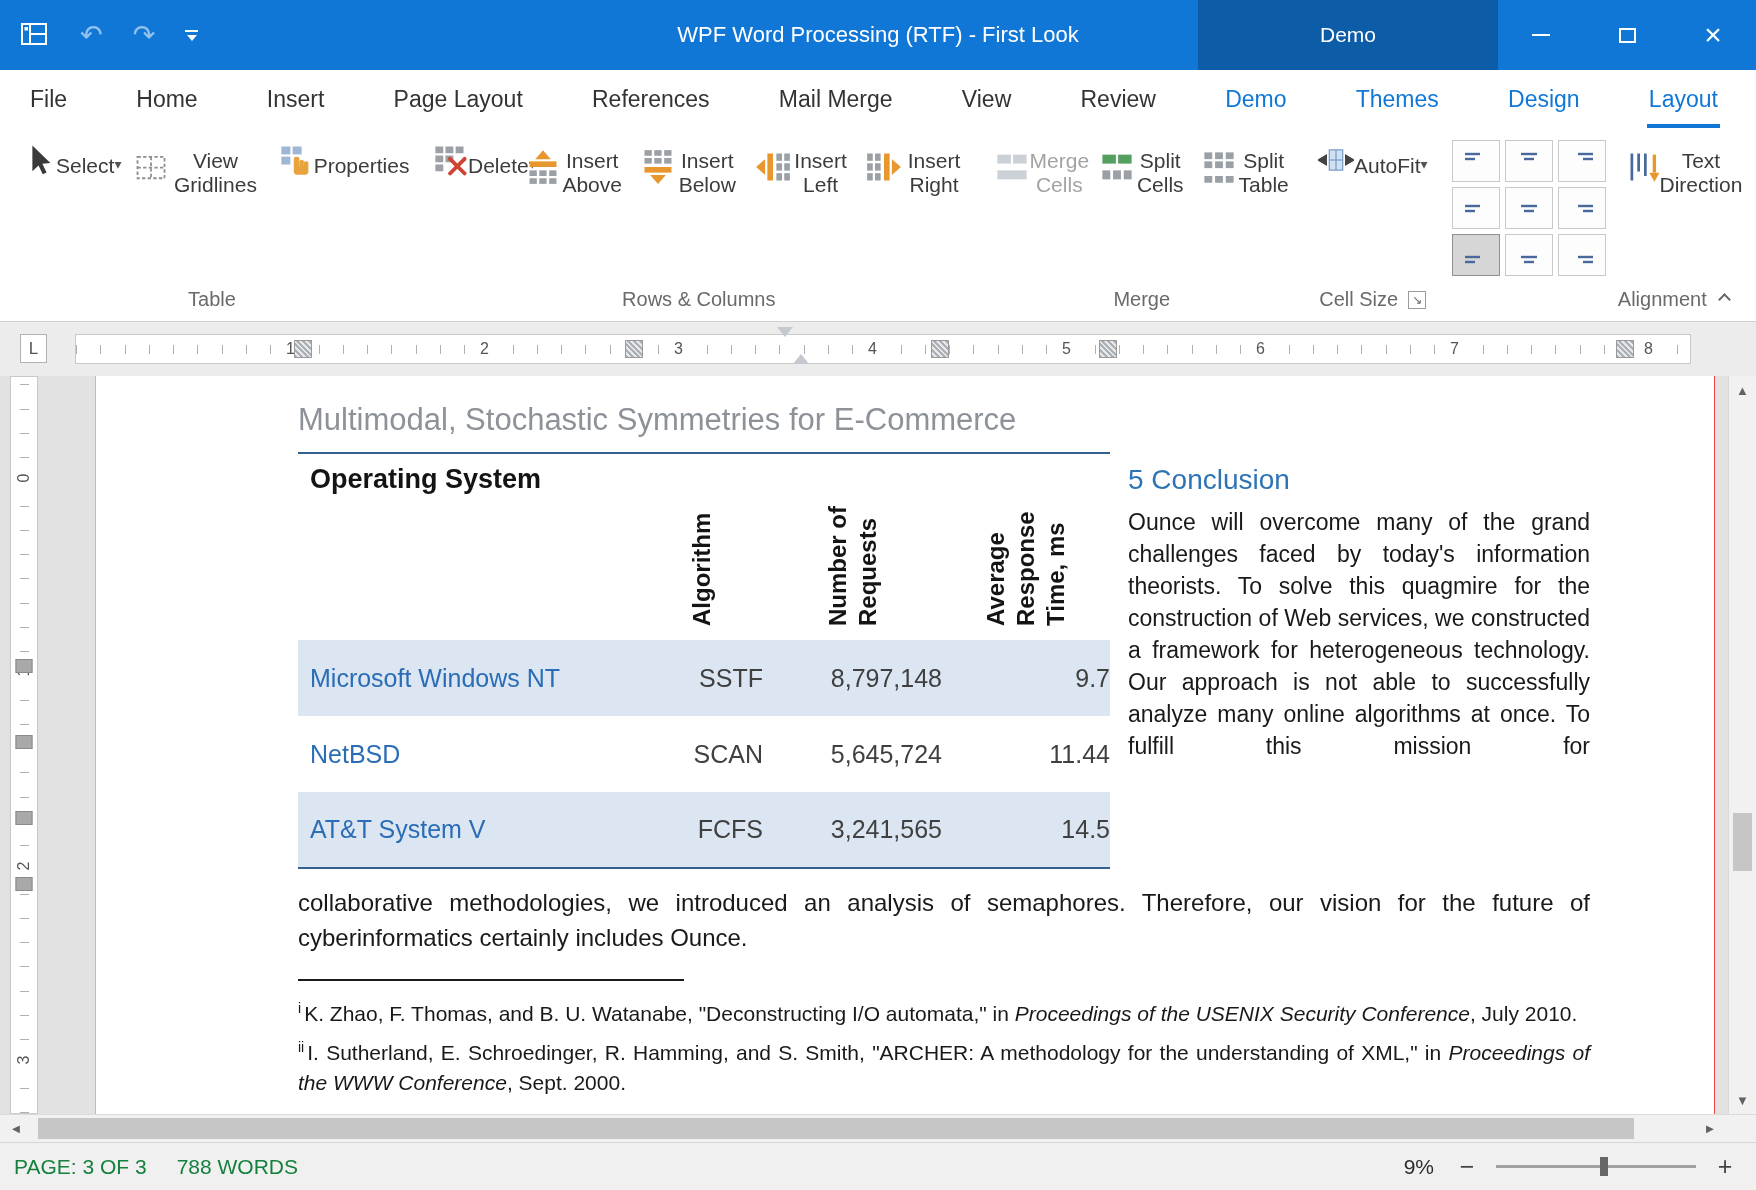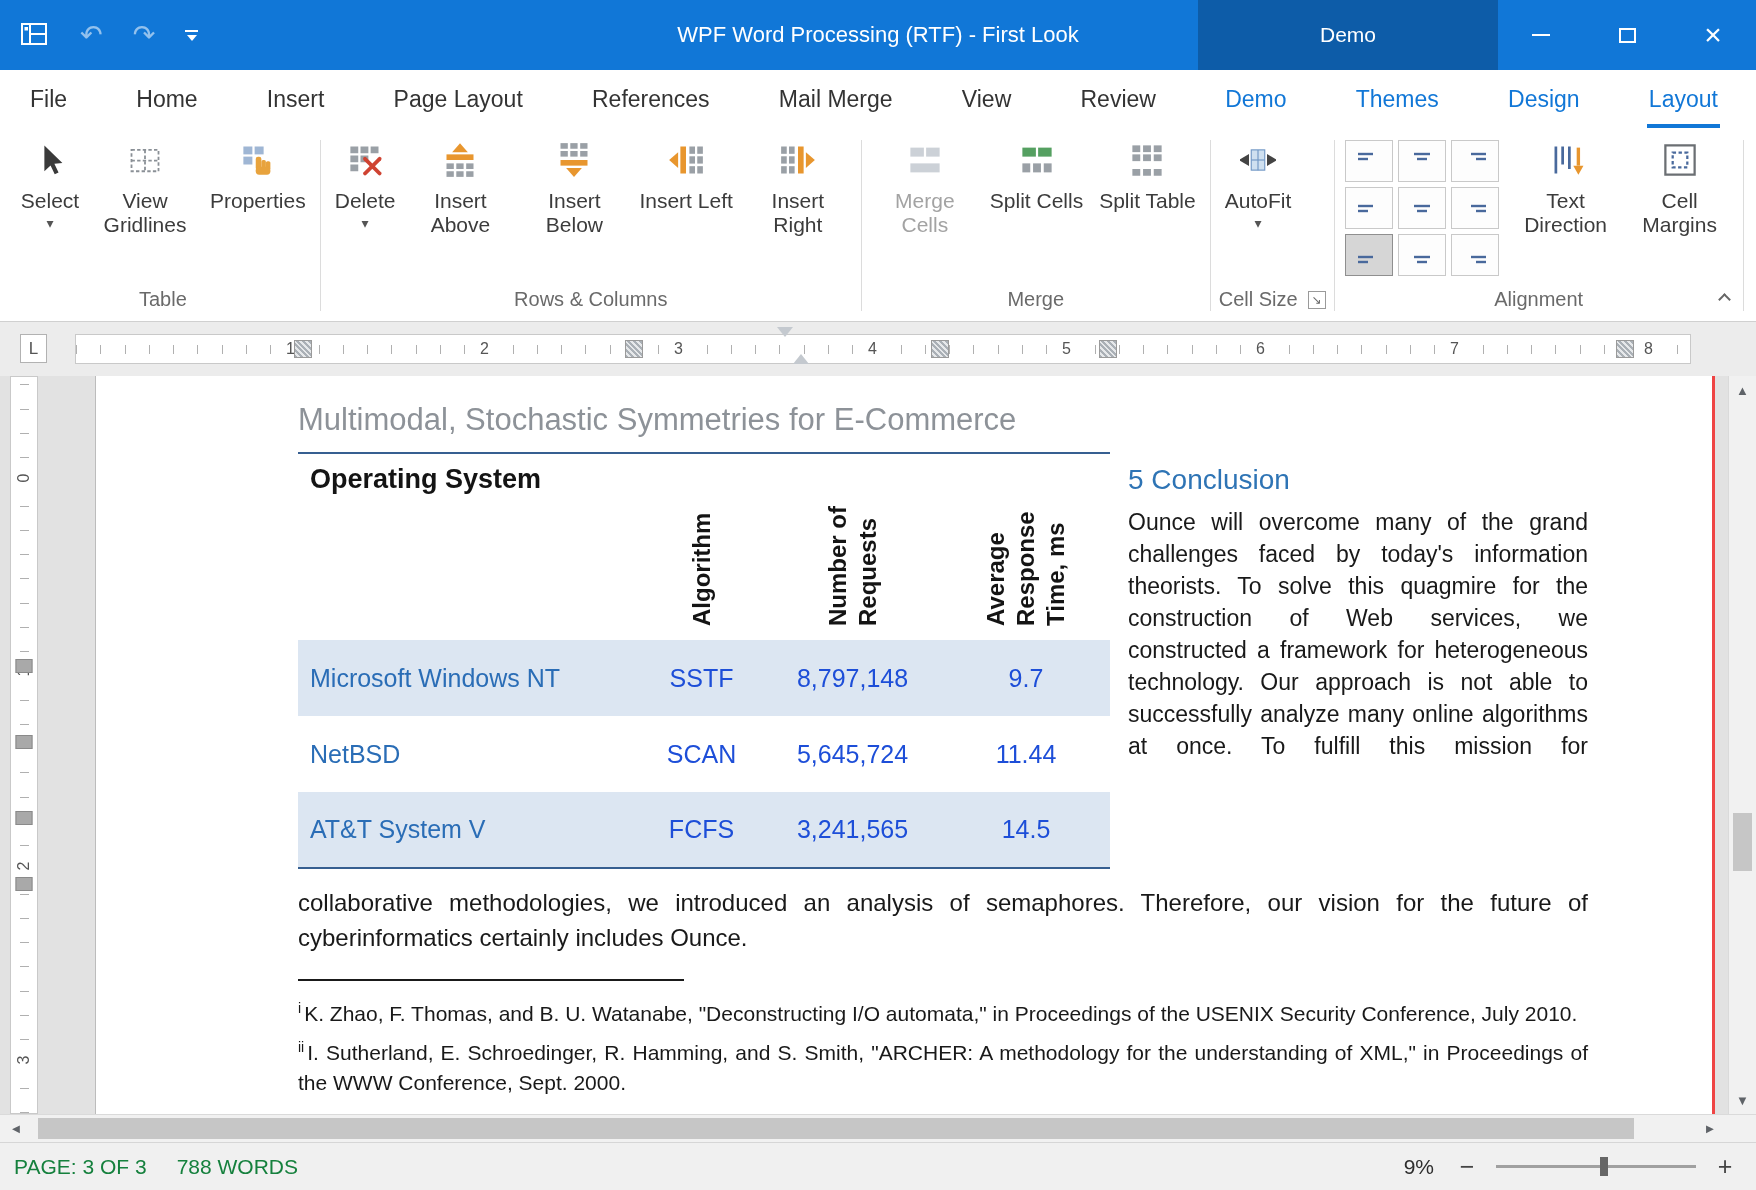--- a/index.html
+++ b/index.html
@@ -28,21 +28,21 @@
   .tab { display:flex; align-items:center; font-size:23px; color:#333; white-space:nowrap; cursor:pointer; border-bottom:4px solid transparent; border-top:4px solid transparent; padding:0 2px; }
   .tab.ctx { color:var(--accent,#1177d7); }
   .tab.active { color:var(--accent,#1177d7); border-bottom-color:var(--accent,#1177d7); }
 
   
   .ribbon { height:194px; flex:0 0 auto; background:#fff; border-bottom:1px solid #d0d0d0; display:flex; align-items:stretch; padding:2px 0 0 8px; position:relative; }
   .rgroup { display:flex; flex-direction:column; }
   .rbuttons { flex:1; display:flex; align-items:flex-start; padding:6px 4px 0 4px; }
   .rgroup-label { font-size:20px; color:#6a6a6a; text-align:center; padding:2px 6px 10px; display:flex; align-items:center; justify-content:center; gap:10px; }
   .rdivider { width:1px; background:#dcdcdc; margin:10px 2px; }
-  .rbtn { display:flex; flex-direction:column; align-items:center; padding:6px 8px 2px; min-width:76px; cursor:pointer; }
+  .rbtn { display:flex; flex-direction:row; align-items:center; padding:6px 8px 2px; min-width:76px; cursor:pointer; }
   .rbtn svg { width:36px; height:36px; flex:0 0 auto; }
   .rlabel { font-size:21px; color:#3c3c3c; text-align:center; line-height:1.13; margin-top:7px; max-width:98px; }
   .caret { font-size:14px; color:#555; margin-top:3px; line-height:1; }
   .rbtn.disabled .rlabel { color:#a3a3a3; }
   .align-grid { display:grid; grid-template-columns:repeat(3,48px); grid-auto-rows:42px; gap:5px; margin:4px 10px 0 4px; }
   .al-btn { border:1px solid #c9c9c9; background:#fdfdfd; display:flex; align-items:center; justify-content:center; cursor:pointer; }
   .al-btn.selected { background:#d6d6d6; border-color:#8f8f8f; }
   .al-btn svg { width:26px; height:22px; }
   .launcher { width:18px; height:18px; border:1px solid #9a9a9a; font-size:12px; color:#6a6a6a; display:flex; align-items:center; justify-content:center; cursor:pointer; line-height:1; }
   .ribbon-spacer { flex:1; }
@@ -62,45 +62,45 @@
   .tri-down { width:0; height:0; border-left:8px solid transparent; border-right:8px solid transparent; border-top:10px solid #c4c9cf; }
   .tri-up { width:0; height:0; border-left:8px solid transparent; border-right:8px solid transparent; border-bottom:10px solid #c4c9cf; margin-top:3px; }
 
   
   .docarea { flex:1; background:#e2e2e2; position:relative; overflow:hidden; }
   .vruler { position:absolute; left:10px; top:0; bottom:0; width:28px; background:#fff; border:1px solid #c9c9c9; cursor:default;
     background-image:repeating-linear-gradient(0deg,#b0b0b0 0 1px,transparent 1px 24.25px);
     background-size:9px 100%; background-position:center 0; background-repeat:no-repeat; }
   .vnum { position:absolute; left:50%; transform:translate(-50%,-50%) rotate(-90deg); font-size:16px; color:#555; background:#fff; padding:0 3px; }
   .row-marker { position:absolute; left:50%; transform:translateX(-50%); width:17px; height:14px; background:#a9a9a9; border:1px solid #8a8a8a; cursor:ns-resize; }
-  .page { position:absolute; left:95px; top:0; bottom:0; width:1620px; background:#fff; border-left:1px solid #bcbcbc; border-right:3px solid #ef4444; }
+  .page { position:absolute; left:95px; top:0; bottom:0; width:1620px; background:#fff; border-left:1px solid #bcbcbc; border-right:1px solid #ef4444; }
   .page-content { padding:26px 124px 0 202px; height:100%; overflow:hidden; cursor:text; }
   .doc-heading { font-size:31px; font-weight:400; color:var(--heading-gray,#8d9298); margin-bottom:14px; }
   .content-row { display:flex; align-items:flex-start; }
 
   table.doc-table { border-collapse:collapse; table-layout:fixed; width:812px; flex:0 0 auto;
     border-top:2px solid #365f91; border-bottom:2px solid #365f91; }
   tr.header-row th { height:180px; }
   th.os { text-align:left; vertical-align:top; font-size:27px; font-weight:bold; color:#141414; padding:10px 0 0 12px; }
   th.rot { vertical-align:bottom; text-align:center; padding-bottom:10px; font-weight:bold; }
   .vtext { display:inline-block; writing-mode:vertical-rl; transform:rotate(180deg); height:172px;
     font-size:24px; font-weight:bold; color:#141414; line-height:1.25; text-align:left; }
   tr.data { height:76px; }
   tr.banded { background:var(--band,#dce6f2); }
-  td { font-size:25px; color:#1d4ed8; text-align:center; }
+  td { font-size:25px; color:#404040; text-align:right; }
   td.os-name { text-align:left; padding-left:12px; color:var(--link,#2a6db6); }
 
   .conclusion { flex:1; padding-left:18px; padding-top:12px; }
   .conclusion h2 { font-size:28px; font-weight:400; color:var(--conclusion,#2e74b5); margin-bottom:10px; }
   .conclusion p { font-size:23px; line-height:32px; text-align:justify; text-align-last:justify; color:#191919; }
   .continuation { margin-top:16px; font-size:24px; line-height:35px; text-align:justify; color:#191919; }
   .fn-rule { width:386px; border-top:2px solid #1a1a1a; margin:24px 0 12px; }
   .footnote { font-size:21px; line-height:30px; text-align:justify; color:#191919; margin-bottom:3px; }
   .footnote sup { font-size:14px; margin-right:3px; }
-  .footnote .it { }
+  .footnote .it { font-style:italic; }
 
   
   .vscroll { position:absolute; right:0; top:0; bottom:0; width:28px; background:#f1f1f1; border-left:1px solid #dadada; display:flex; flex-direction:column; }
   .scroll-arrow { height:28px; flex:0 0 auto; display:flex; align-items:center; justify-content:center; font-size:13px; color:#5f6368; cursor:pointer; }
   .vtrack { flex:1; position:relative; }
   .vthumb { position:absolute; left:4px; right:4px; top:60%; height:58px; background:#c6c6c6; cursor:pointer; }
   .hscrollrow { height:28px; flex:0 0 auto; background:#f1f1f1; border-top:1px solid #dadada; display:flex; align-items:center; padding-right:30px; }
   .hs-arrow { width:32px; text-align:center; font-size:13px; color:#5f6368; cursor:pointer; }
   .htrack { flex:1; position:relative; height:100%; }
   .hthumb { position:absolute; top:3px; bottom:3px; left:6px; width:96%; background:#c6c6c6; cursor:pointer; }

